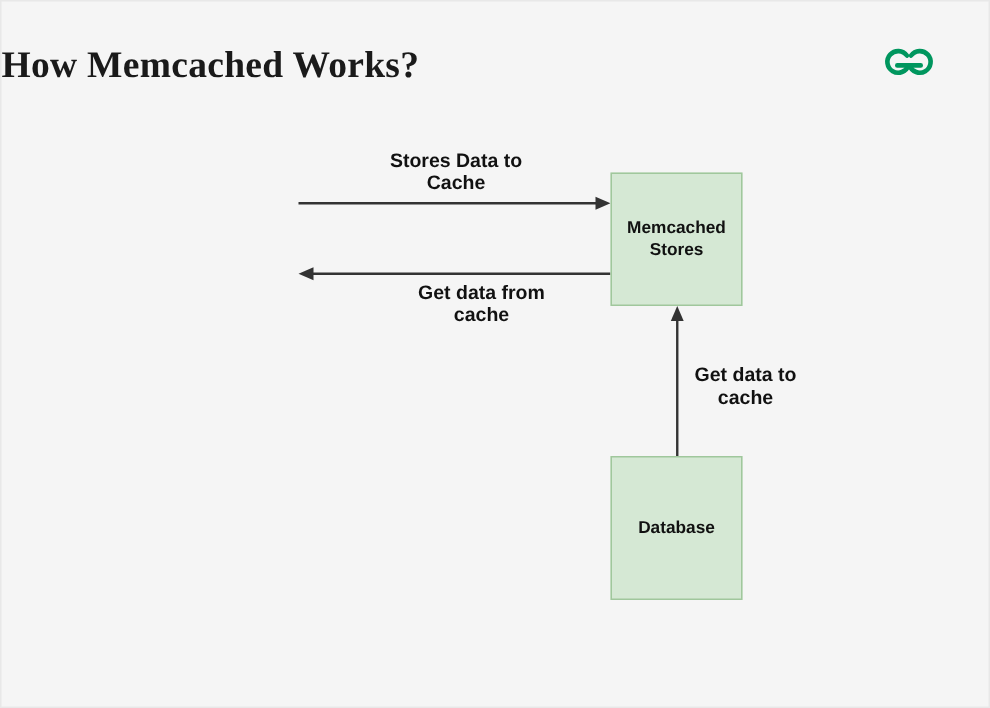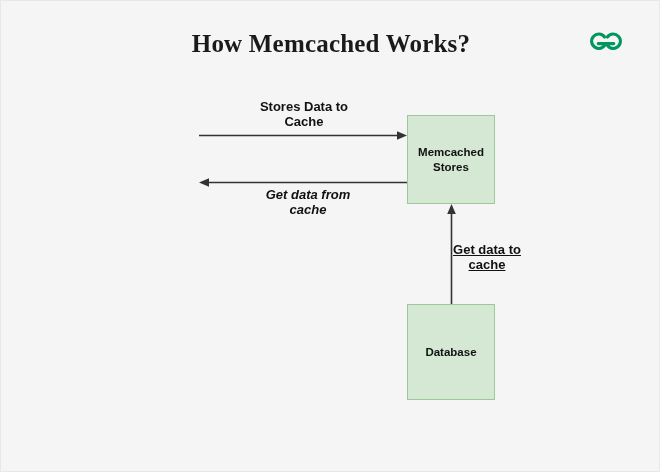--- a/index.html
+++ b/index.html
@@ -21,21 +21,20 @@
     border: 1px solid #e8e8e8;
     overflow: hidden;
   }
 
   
   #page-title {
     position: absolute;
     left: 0;
     top: 28px;
     width: 660px;
-    text-align: center;
     font-family: "Liberation Serif", "DejaVu Serif", serif;
     font-size: 25px;
     font-weight: bold;
     color: #1a1a1a;
     letter-spacing: 0.2px;
     line-height: 30px;
   }
 
   
   #logo {
@@ -94,22 +93,22 @@
     position: absolute;
     font-family: "Liberation Sans", sans-serif;
     font-size: 13px;
     font-weight: bold;
     color: #111111;
     text-align: center;
     line-height: 15px;
     white-space: pre-line;
   }
   #label-stores-data  { left: 228px; top: 98px;  width: 150px; }
-  #label-get-from     { left: 232px; top: 186px; width: 150px; font-style: italic; }
-  #label-get-to       { left: 421px; top: 241px; width: 130px; text-decoration: underline; }
+  #label-get-from     { left: 245px; top: 186px; width: 150px; }
+  #label-get-to       { left: 431px; top: 241px; width: 130px; }
 </style>
 </head>
 <body>
 
 <div id="canvas">
 
   <div id="page-title">How Memcached Works?</div>
 
   <div id="logo">
     <svg viewBox="0 0 44 30" width="44" height="30" aria-hidden="true">

